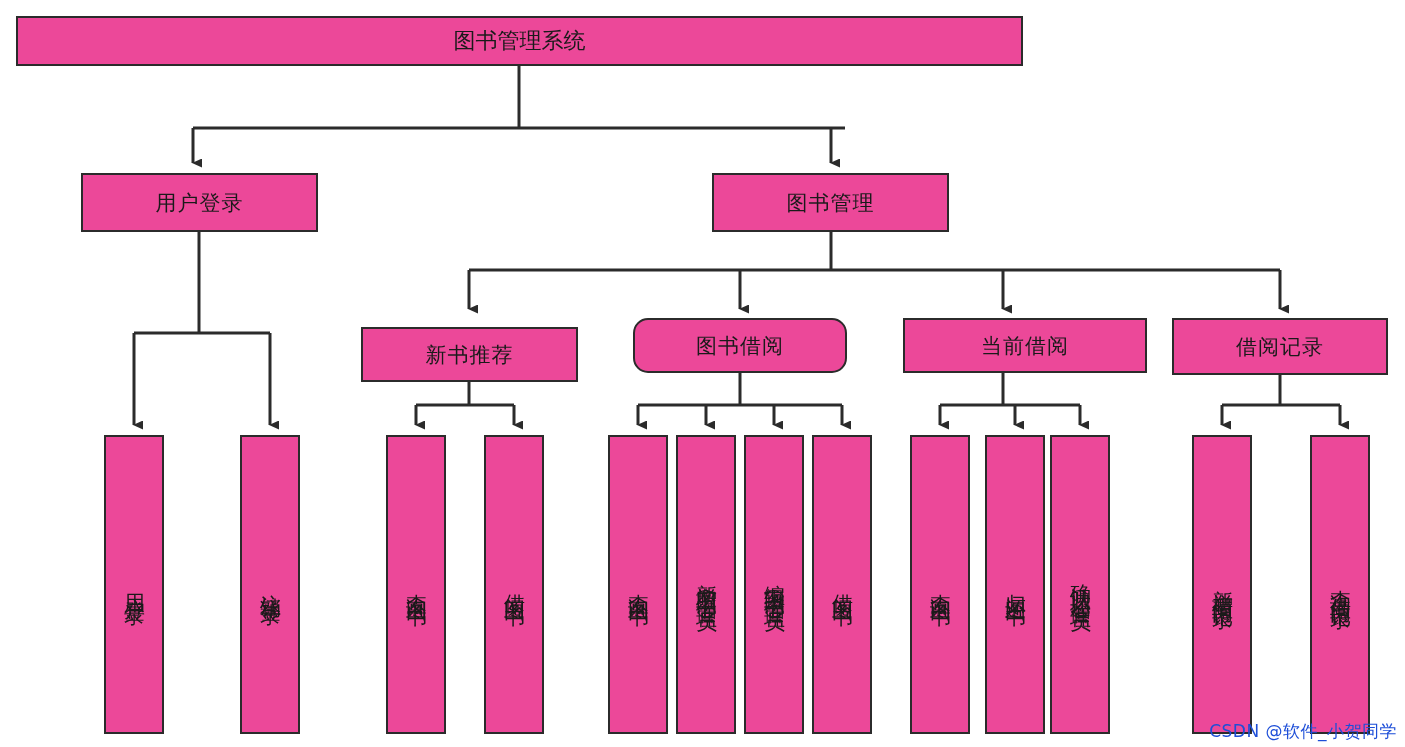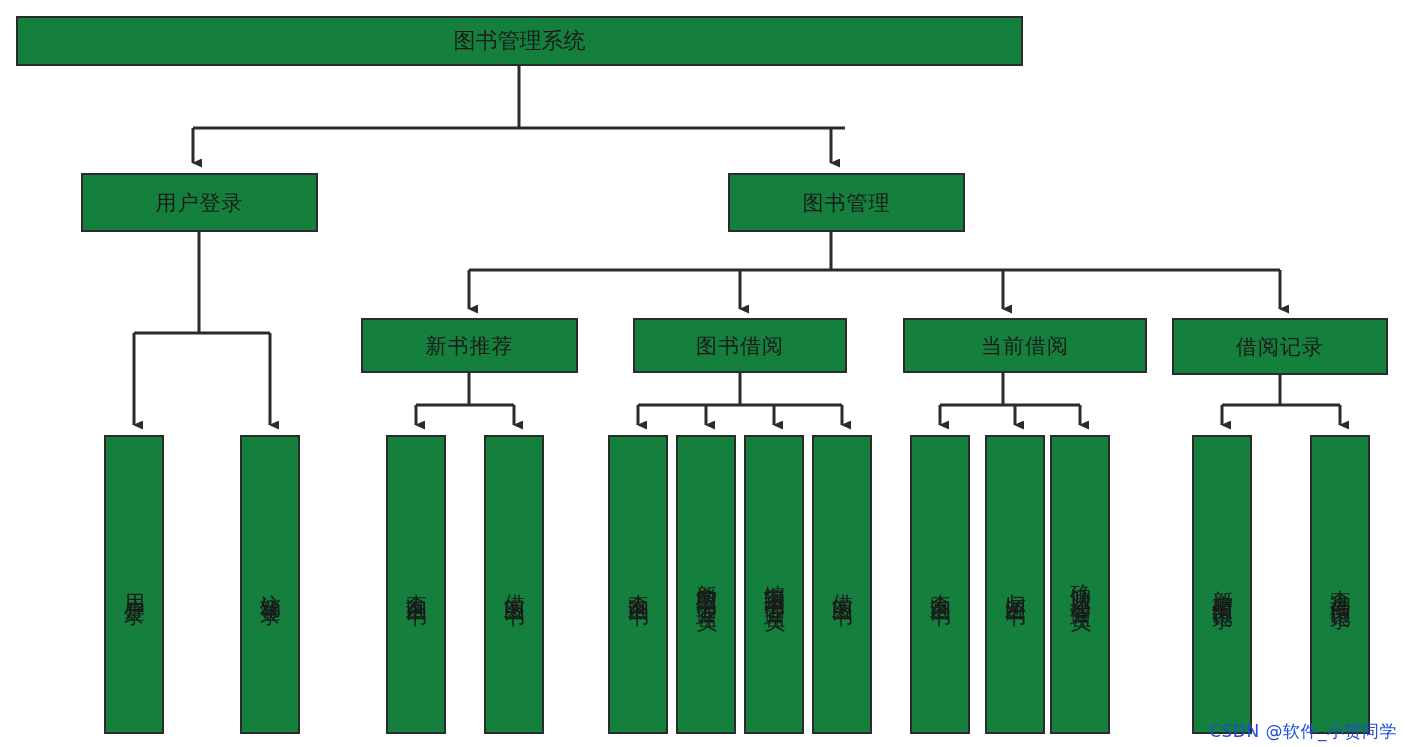--- a/index.html
+++ b/index.html
@@ -22,21 +22,21 @@
     position: absolute;
     left: 0;
     top: 0;
     width: 1405px;
     height: 747px;
   }
   .node {
     position: absolute;
     box-sizing: border-box;
     border: 2px solid #2b2b2b;
-    background: #15803d;
+    background: #ec4899;
     display: flex;
     align-items: center;
     justify-content: center;
     color: #1a1a1a;
   }
   .node.horiz {
     font-size: 21px;
     letter-spacing: 1px;
   }
   .node.root {
@@ -125,28 +125,28 @@
     </g>
   </svg>
 
   <div class="node root" style="left:16px; top:16px; width:1007px; height:50px;">
     <span class="htext">图书管理系统</span>
   </div>
 
   <div class="node horiz" style="left:81px; top:173px; width:237px; height:59px;">
     <span class="htext">用户登录</span>
   </div>
-  <div class="node horiz" style="left:712px; top:173px; width:237px; height:59px;margin-left:16px;">
+  <div class="node horiz" style="left:712px; top:173px; width:237px; height:59px;">
     <span class="htext">图书管理</span>
   </div>
 
-  <div class="node horiz" style="left:361px; top:318px; width:217px; height:55px;">
+  <div class="node horiz" style="left:361px; top:327px; width:217px; height:55px;">
     <span class="htext">新书推荐</span>
   </div>
-  <div class="node horiz" style="left:633px; top:318px; width:214px; height:55px;">
+  <div class="node horiz" style="left:633px; top:318px; width:214px; height:55px;border-radius:15px;">
     <span class="htext">图书借阅</span>
   </div>
   <div class="node horiz" style="left:903px; top:318px; width:244px; height:55px;">
     <span class="htext">当前借阅</span>
   </div>
   <div class="node horiz" style="left:1172px; top:318px; width:216px; height:57px;">
     <span class="htext">借阅记录</span>
   </div>
 
   <div class="node leaf" style="left:104px; top:435px; width:60px; height:299px;">

